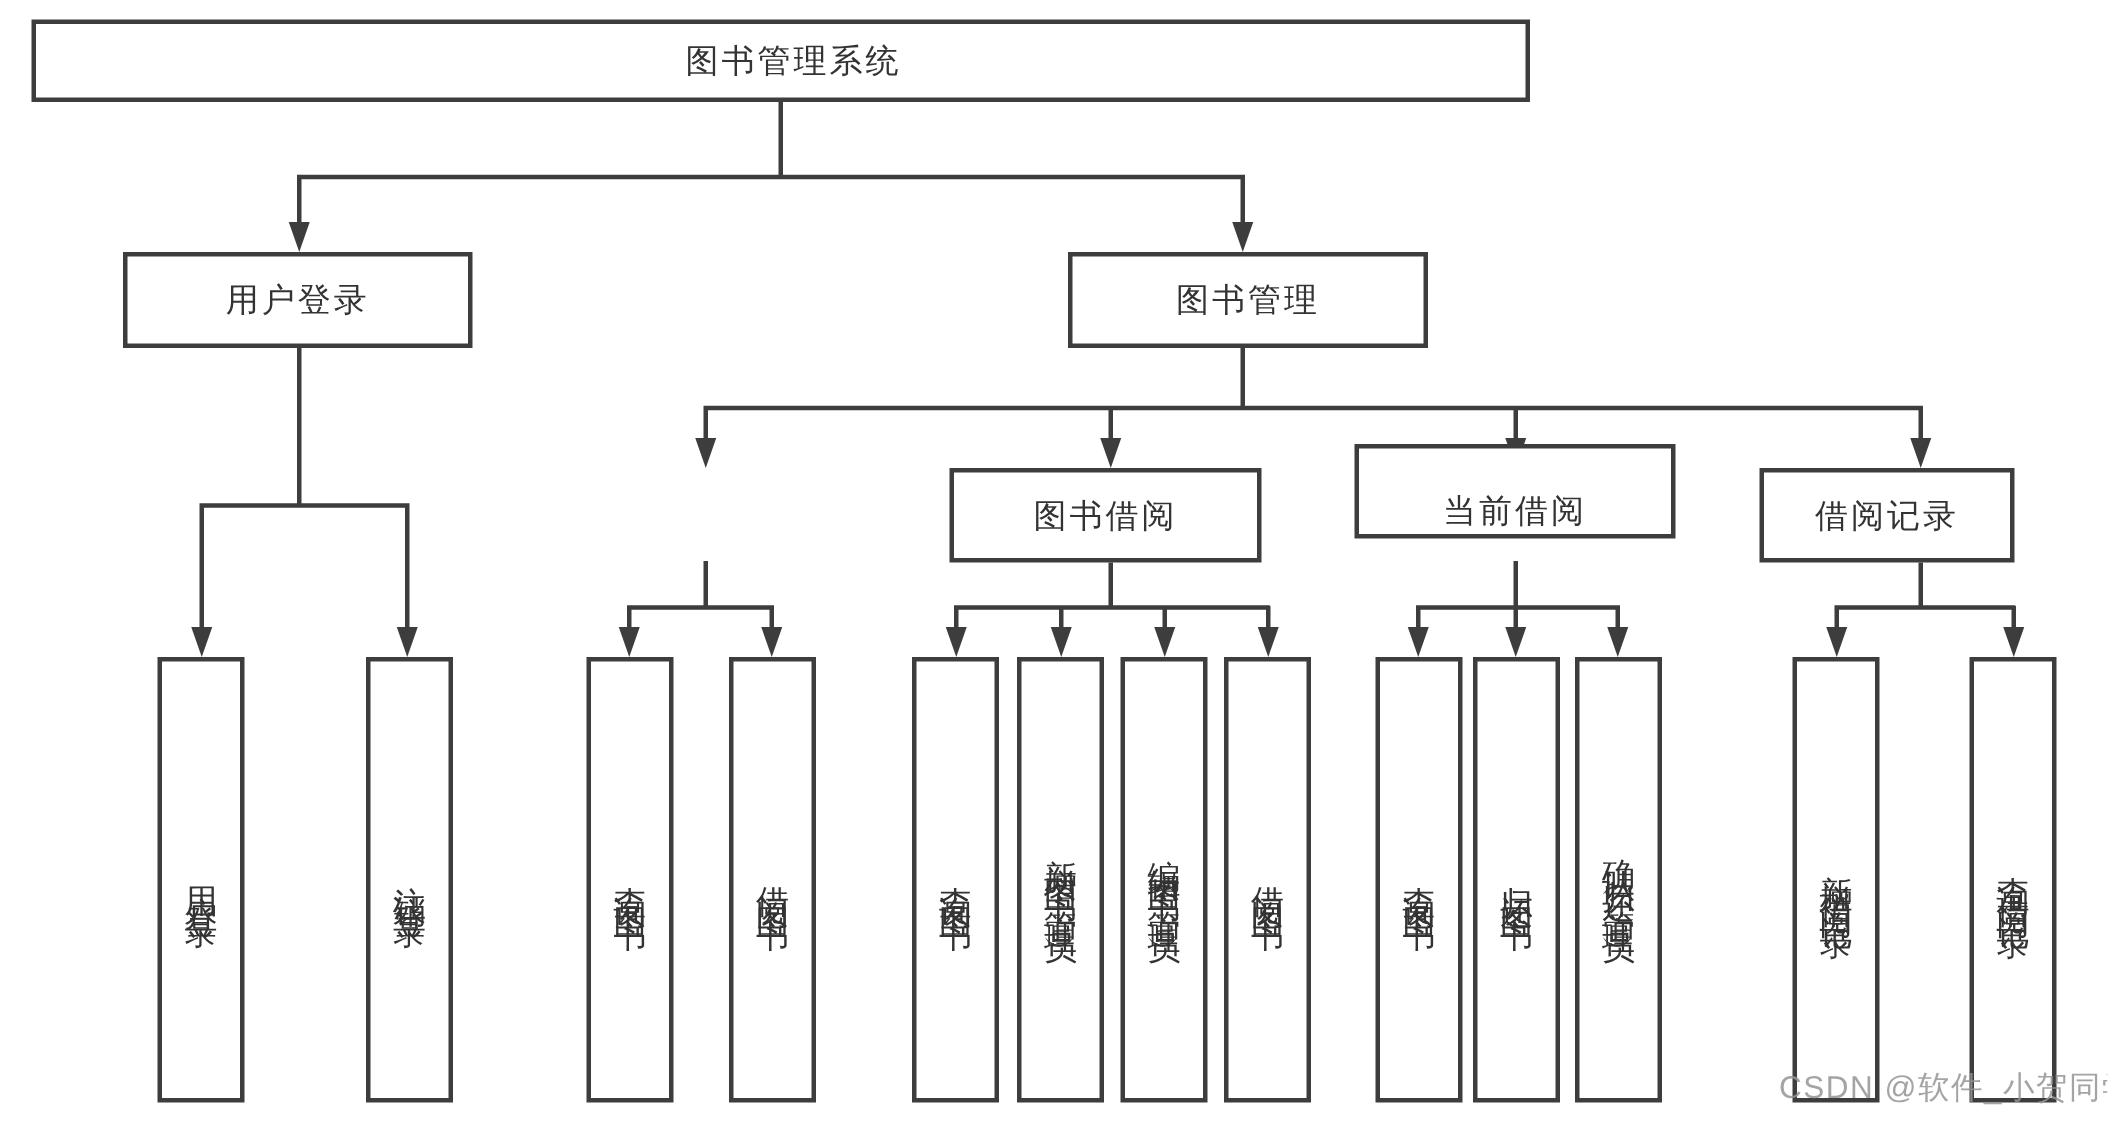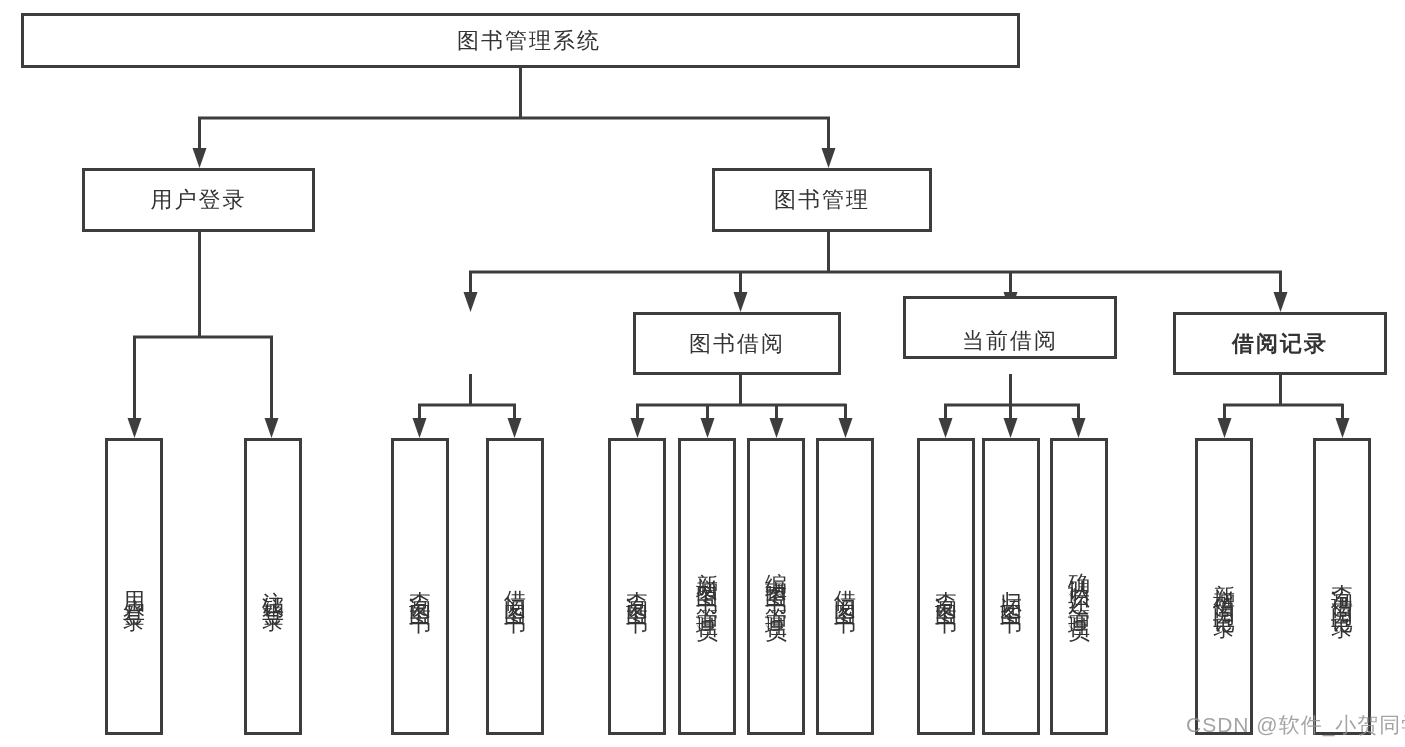--- a/index.html
+++ b/index.html
@@ -114,31 +114,31 @@
       </g>
   </svg>
 
   <div class="box" style="left:21px; top:13px; width:999px; height:55px;padding-left:17px;">
     <span>图书管理系统</span>
   </div>
 
   <div class="box" style="left:82px; top:168px; width:233px; height:64px;">
     <span>用户登录</span>
   </div>
-  <div class="box" style="left:712px; top:168px; width:220px; height:64px;">
+  <div class="box" style="left:712px; top:168px; width:240px; height:64px;">
     <span>图书管理</span>
   </div>
 
   <div class="box" style="left:633px; top:312px; width:208px; height:63px;">
     <span>图书借阅</span>
   </div>
   <div class="box" style="left:903px; top:296px; width:214px; height:63px;align-items:flex-end;">
     <span>当前借阅</span>
   </div>
-  <div class="box" style="left:1173px; top:312px; width:214px; height:63px;font-weight:bold;">
+  <div class="box" style="left:1173px; top:312px; width:170px; height:63px;">
     <span>借阅记录</span>
   </div>
 
   <div class="vbox" style="left:105px;">
     <span>用户登录</span>
   </div>
   <div class="vbox" style="left:244px;">
     <span>注销登录</span>
   </div>
 

